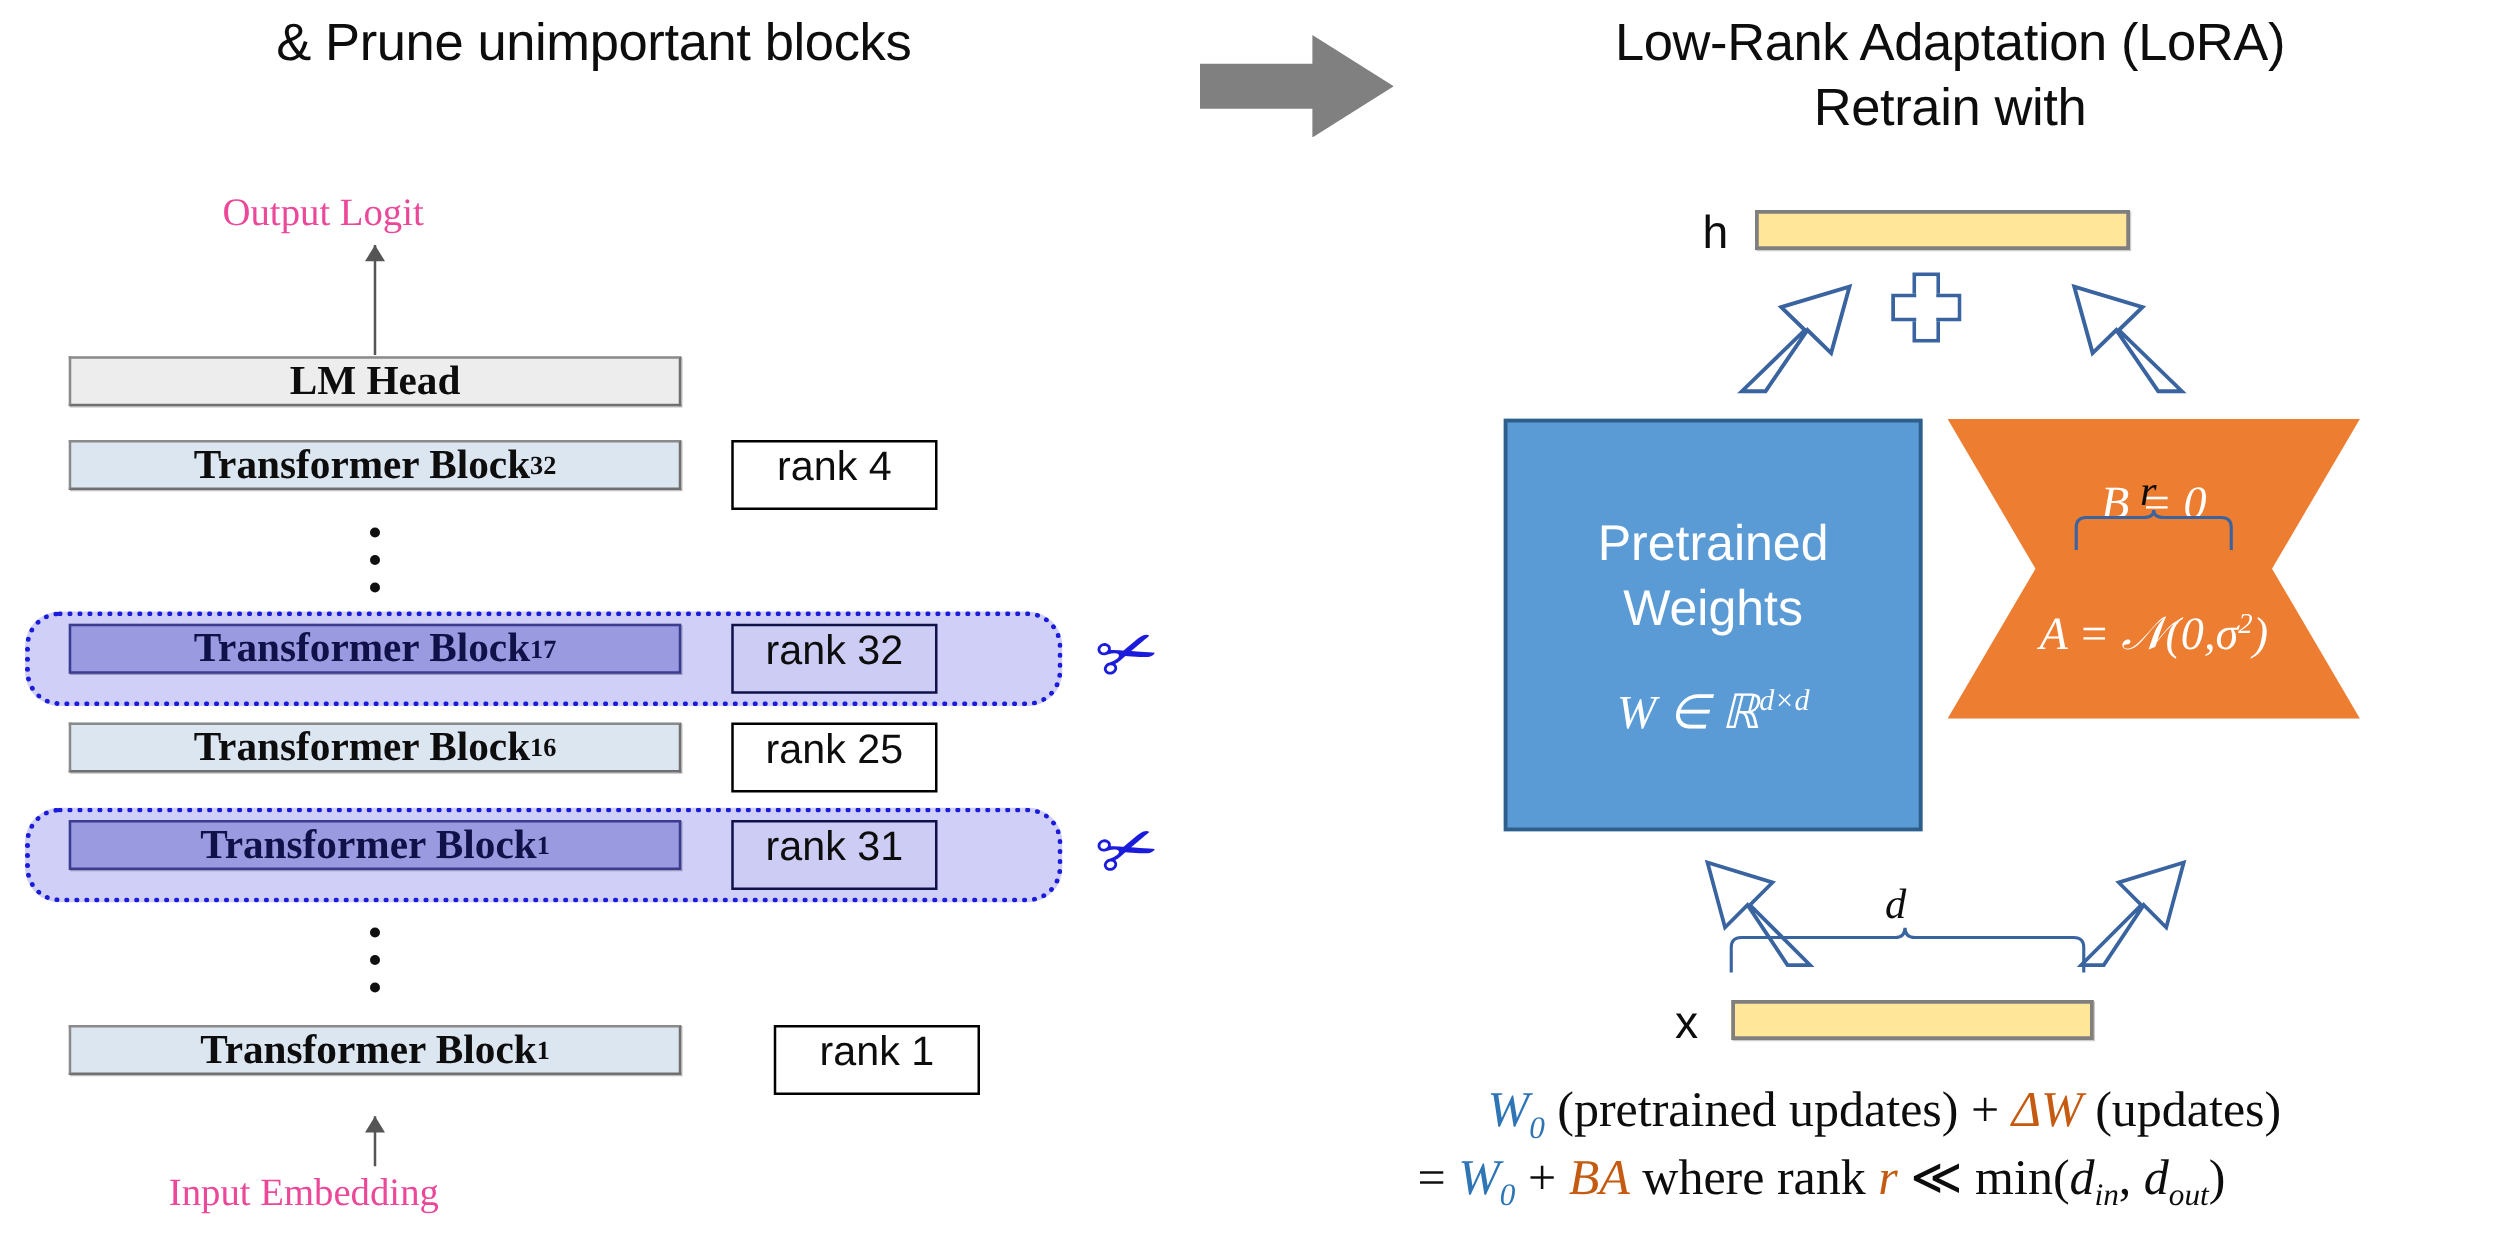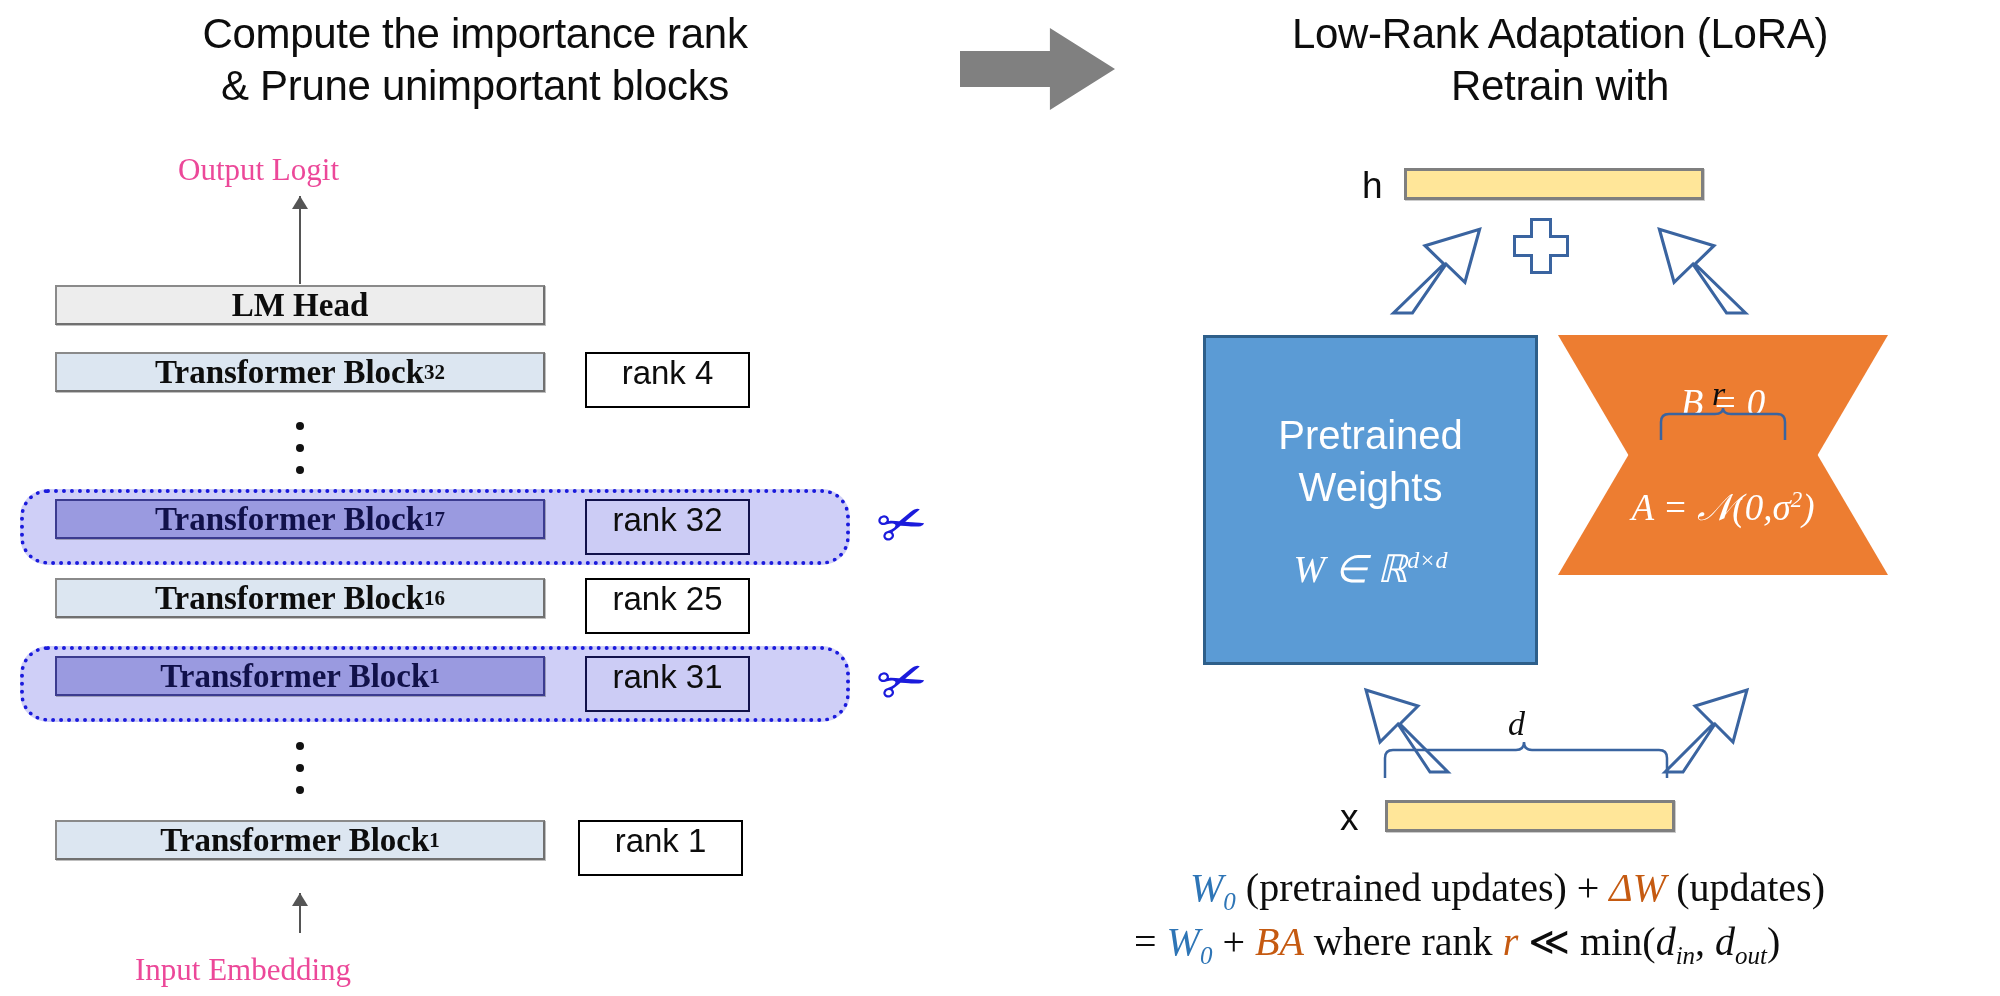--- a/index.html
+++ b/index.html
@@ -136,21 +136,20 @@
   }
   .formula .bl{color:#2e75b6;font-style:italic;}
   .formula .or{color:#c55a11;font-style:italic;}
   .formula .it{font-style:italic;}
   .formula sub{font-size:25px;}
 </style>
 </head>
 <body>
 
 <div class="abs panel-title" style="left:30px;top:8px;width:890px;">
-  <div>Compute the importance rank</div>
   <div>&amp; Prune unimportant blocks</div>
 </div>
 
 <div class="abs big-arrow" style="left:960px;top:28px;"></div>
 
 <div class="abs panel-title" style="left:1130px;top:8px;width:860px;">
   <div>Low-Rank Adaptation (LoRA)</div>
   <div>Retrain with</div>
 </div>
 
@@ -206,26 +205,26 @@
 <div class="abs vdots" style="left:296px;top:742px;">
   <i></i>
     <i></i>
     <i></i>
 </div>
 
 <div class="abs blk norm" style="left:55px;top:820px;width:490px;">
   <span>Transformer Block</span>
     <sub>1</sub>
 </div>
-<div class="abs rank" style="left:578px;top:820px;">
+<div class="abs rank" style="left:619px;top:820px;">
   <span>rank 1</span>
 </div>
 
 <div class="abs tharrow" style="left:299px;top:893px;height:40px;"></div>
-<div class="abs sm-label" style="left:135px;top:936px;margin-top:16px;">Input Embedding</div>
+<div class="abs sm-label" style="left:135px;top:936px;">Input Embedding</div>
 
 <div class="abs vec-label" style="left:1362px;top:165px;">h</div>
 <div class="abs ybar" style="left:1404px;top:168px;width:300px;height:32px;"></div>
 
 <div class="abs plus" style="left:1513px;top:218px;">
   <i></i>
     <u></u>
 </div>
 
 <svg class="oarrow" width="120" height="110" viewBox="0 0 120 110" style="left:1383px;top:215px;">

